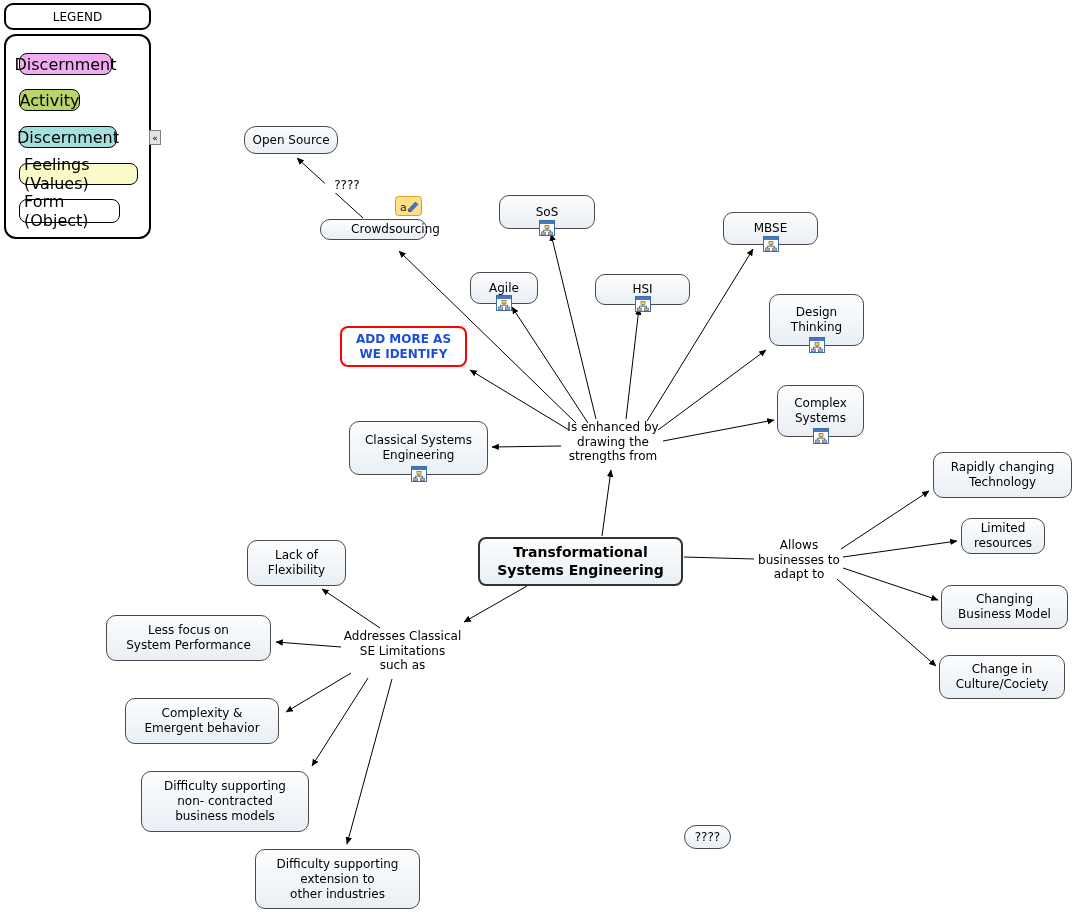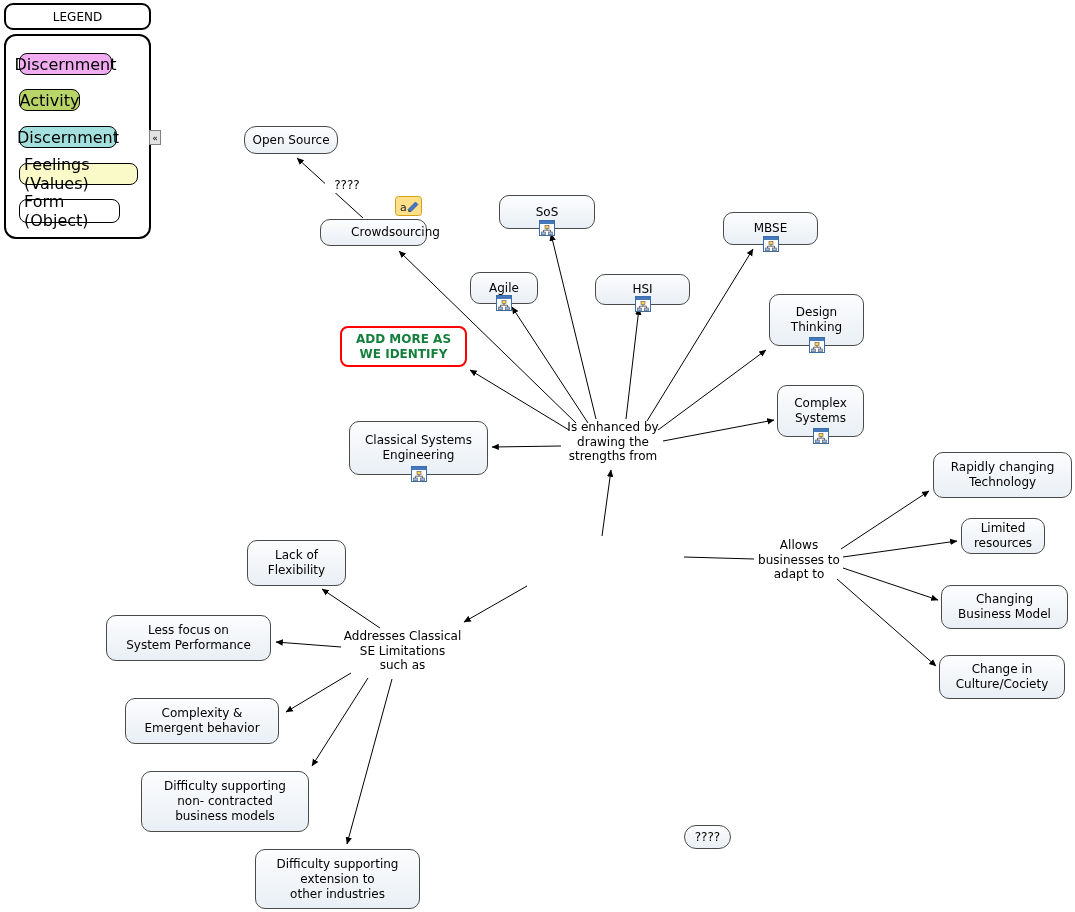--- a/index.html
+++ b/index.html
@@ -14,21 +14,21 @@
     position:absolute; z-index:2;
     display:flex; align-items:center; justify-content:center;
     text-align:center; white-space:pre-line;
     font-size:12px; line-height:1.25;
     background:linear-gradient(180deg,#fcfdfe 0%,#e9eff5 100%);
     border:1px solid #4a4a4a; border-radius:10px;
   }
   .node-text { white-space:pre-line; }
   .node .cmap-icon { position:absolute; left:50%; bottom:-8px; transform:translateX(-50%); width:16px; height:16px; }
   .node.main { font-weight:bold; font-size:14px; border:2px solid #333; border-radius:8px; }
-  .node.warning { background:#ffffff; border:2px solid #ff0000; color:#15803d; font-weight:bold; border-radius:8px; }
+  .node.warning { background:#ffffff; border:2px solid #ff0000; color:#1d4ed8; font-weight:bold; border-radius:8px; }
 
   .link-label {
     position:absolute; z-index:2; text-align:center; white-space:pre-line;
     font-size:12px; line-height:1.22; color:#000;
   }
   .link-label.boxed-bg { background:#ffffff; padding:0 2px; }
 
   .legend-title {
     position:absolute; left:4px; top:3px; width:147px; height:27px; z-index:3;
     border:2px solid #000; border-radius:9px; background:#fff;
@@ -106,21 +106,21 @@
     <div class="legend-item" style="left: 13px; top: 90px; width: 98px; background: rgb(163, 224, 222);">Discernment</div>
     <div class="legend-item" style="left: 13px; top: 127px; width: 119px; background: rgb(250, 250, 200);">Feelings (Values)</div>
     <div class="legend-item" style="left: 13px; top: 163px; width: 101px; height: 24px; background: rgb(255, 255, 255);">Form (Object)</div>
   </div>
   <div class="legend-collapse">«</div>
 
   <div class="node" style="left:244px; top:126px; width:94px; height:28px; border-radius:12px;">
     <span class="node-text">Open Source</span>
   </div>
 
-  <div class="node" style="left:320px; top:219px; width:107px; height:27px;padding-left:44px;">
+  <div class="node" style="left:320px; top:219px; width:107px; height:21px;padding-left:44px;">
     <span class="node-text">Crowdsourcing</span>
   </div>
 
   <div class="node" style="left:499px; top:195px; width:96px; height:34px;">
     <span class="node-text">SoS</span>
     <svg class="cmap-icon">
         <use href="#cmapicon"></use>
       </svg>
   </div>
 
@@ -167,20 +167,24 @@
   </div>
 
   <div class="node" style="left:349px; top:421px; width:139px; height:54px;">
     <span class="node-text">Classical Systems
 Engineering</span>
     <svg class="cmap-icon">
         <use href="#cmapicon"></use>
       </svg>
   </div>
 
+  <div class="node main" style="left:478px; top:537px; width:205px; height:49px;">
+    <span class="node-text">Transformational
+Systems Engineering</span>
+  </div>
 
   <div class="node" style="left:933px; top:452px; width:139px; height:46px;">
     <span class="node-text">Rapidly changing
 Technology</span>
   </div>
 
   <div class="node" style="left:961px; top:518px; width:84px; height:36px;">
     <span class="node-text">Limited
 resources</span>
   </div>

